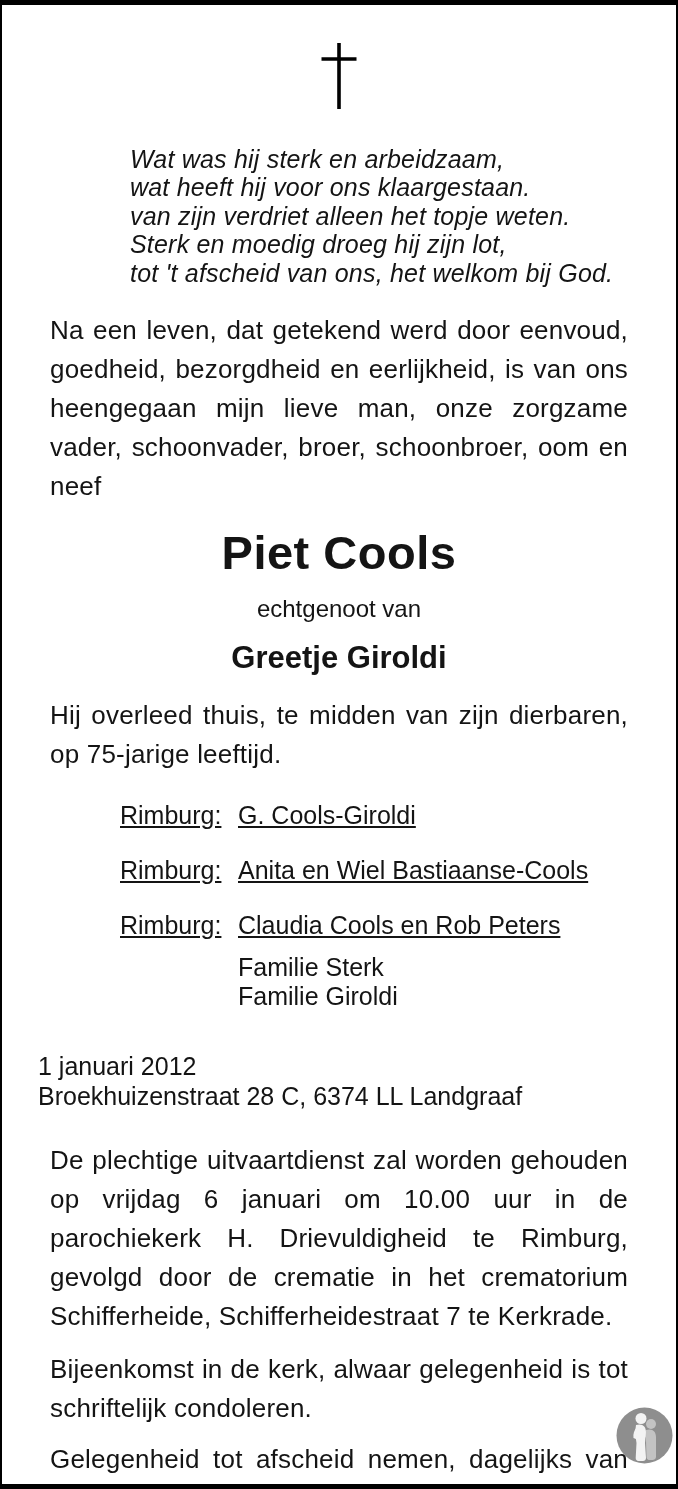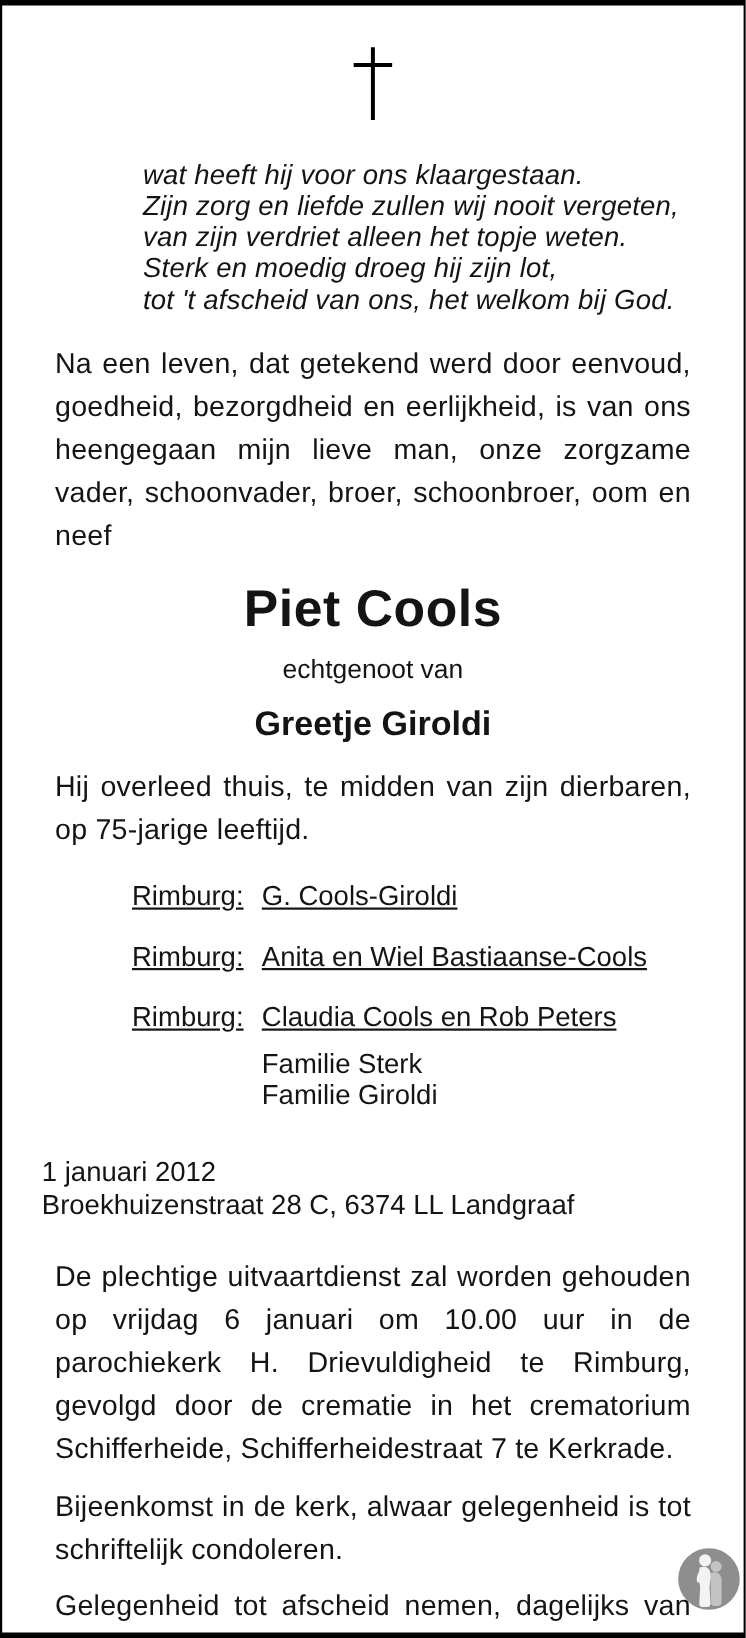--- a/index.html
+++ b/index.html
@@ -100,22 +100,22 @@
 <div class="page">
 
   <div class="cross-wrap">
     <svg width="40" height="70" viewBox="0 0 40 70" aria-hidden="true">
       <line x1="20" y1="1" x2="20" y2="67" stroke="#000000" stroke-width="3.6"></line>
       <line x1="2.5" y1="17" x2="37.5" y2="17" stroke="#000000" stroke-width="3.6"></line>
     </svg>
   </div>
 
   <div class="poem">
+    <div>Wat was hij sterk en arbeidzaam,</div>
     <div>wat heeft hij voor ons klaargestaan.</div>
-    <div>Zijn zorg en liefde zullen wij nooit vergeten,</div>
     <div>van zijn verdriet alleen het topje weten.</div>
     <div>Sterk en moedig droeg hij zijn lot,</div>
     <div>tot 't afscheid van ons, het welkom bij God.</div>
   </div>
 
   <p class="para intro">Na een leven, dat getekend werd door eenvoud, goedheid, bezorgdheid en eerlijkheid, is van ons heengegaan mijn lieve man, onze zorgzame vader, schoonvader, broer, schoonbroer, oom en neef</p>
 
   <h1 class="deceased-name">Piet Cools</h1>
 
   <div class="relation">echtgenoot van</div>

